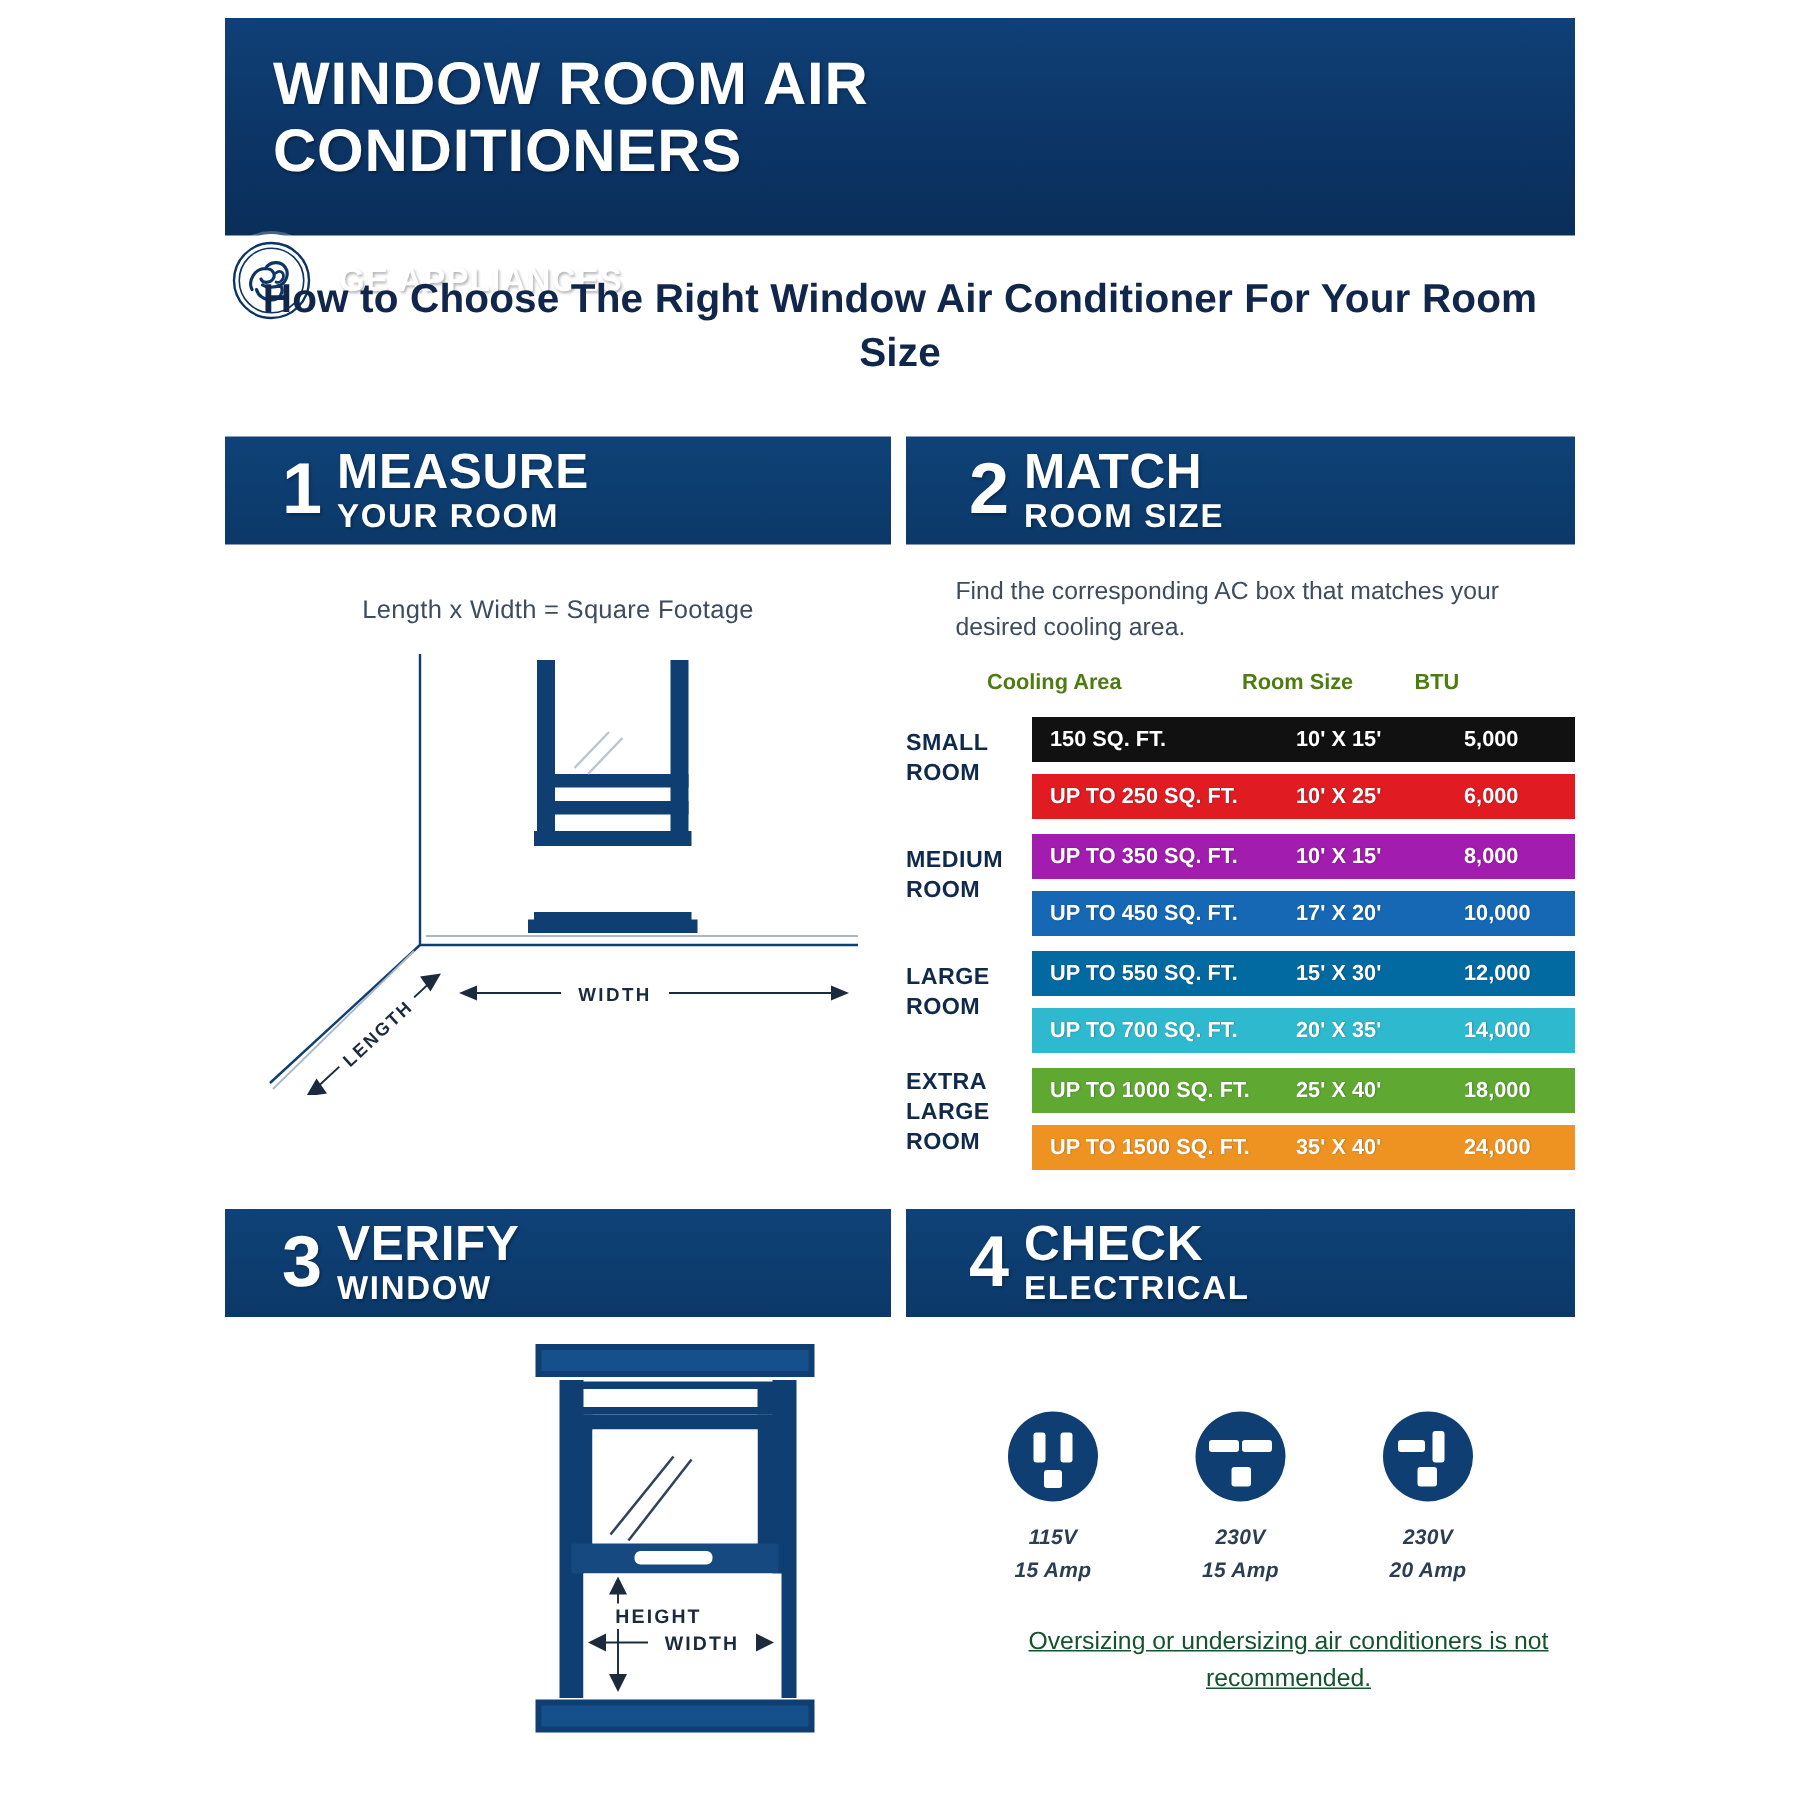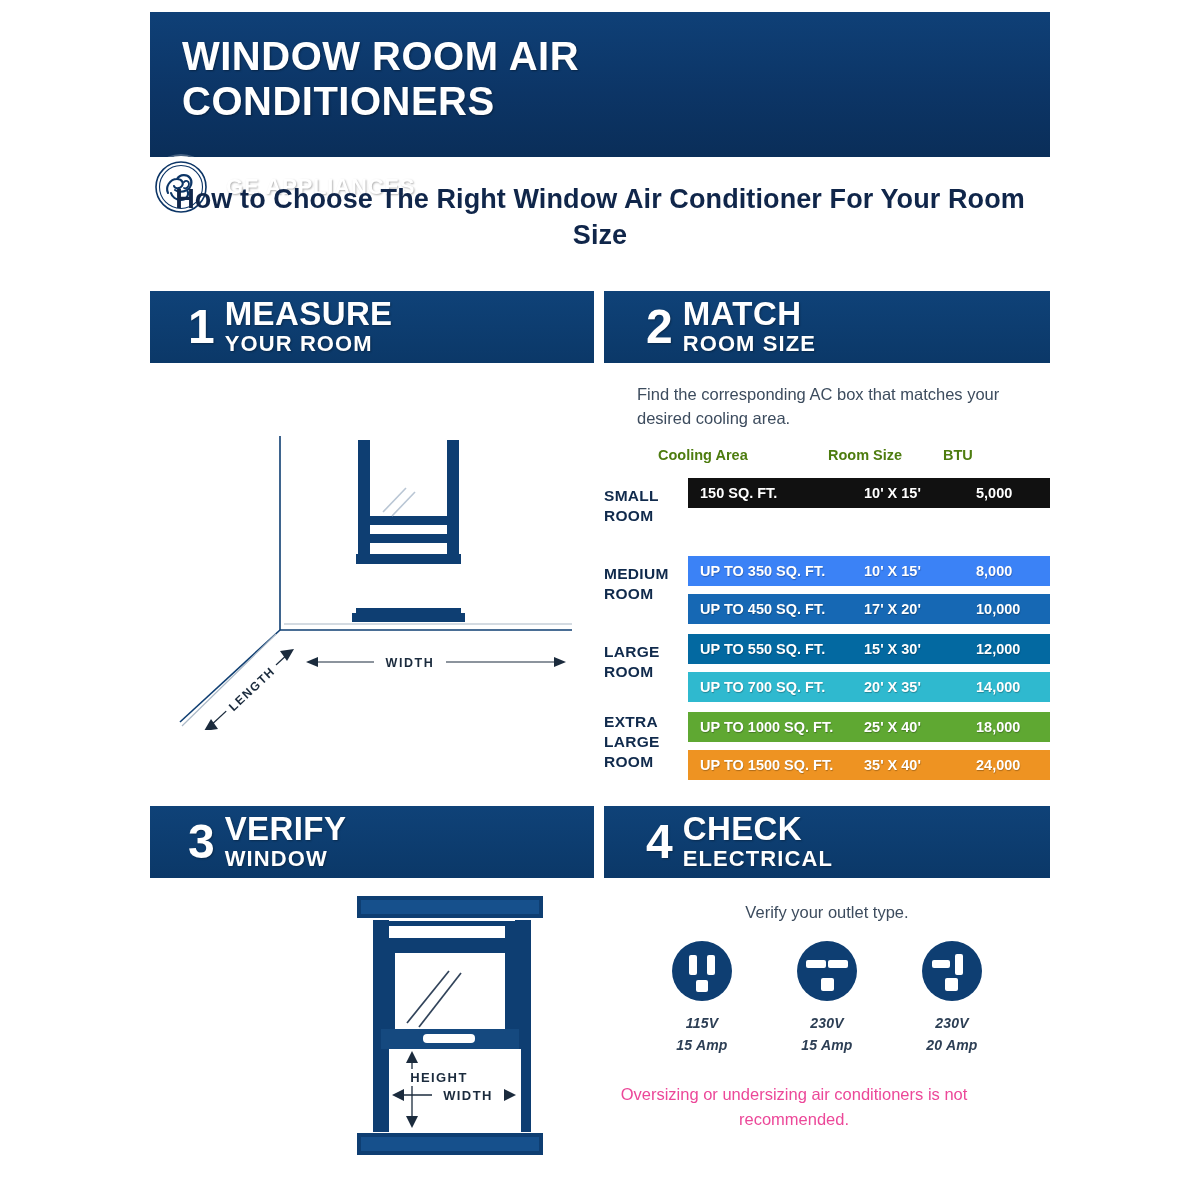--- a/index.html
+++ b/index.html
@@ -121,22 +121,22 @@
   .outlets {
     position: absolute; left: 604px; top: 940px; width: 446px;
     display: flex; justify-content: center; gap: 39px; font-style: italic;
   }
   .outlet { width: 86px; text-align: center; }
   .outlet-label {
     margin-top: 7px; color: #2c3e54; font-size: 14px; font-weight: 600;
     line-height: 1.55; letter-spacing: 0.2px;
   }
   .s4-note {
-    position: absolute; left: 604px; top: 1082px; width: 380px;
-    text-align: center; color: #ec4899; font-size: 16.5px; line-height: 1.5;
+    position: absolute; left: 669px; top: 1082px; width: 380px;
+    text-align: center; color: #14532d; font-size: 16.5px; line-height: 1.5; text-decoration: underline;
   }
 </style>
 </head>
 <body>
 
 <div class="page">
 
   <div class="header">
     <div class="header-title">WINDOW ROOM AIR CONDITIONERS</div>
     <div class="ge-logo-wrap">
@@ -166,20 +166,21 @@
   </div>
 
   <div class="band right" id="band2">
     <div class="band-num">2</div>
     <div class="band-txt">
       <div class="band-big">MATCH</div>
       <div class="band-sub">ROOM SIZE</div>
     </div>
   </div>
 
+  <div class="s1-caption">Length x Width = Square Footage</div>
   <div class="s1-diagram">
     <svg width="410" height="300" viewBox="0 0 410 300" aria-hidden="true">
 
       <line x1="112" y1="6" x2="112" y2="200" stroke="#0e3e72" stroke-width="1.6"></line>
       <line x1="112" y1="200" x2="404" y2="200" stroke="#0e3e72" stroke-width="1.6"></line>
       <line x1="112" y1="200" x2="12" y2="292" stroke="#0e3e72" stroke-width="1.6"></line>
       <line x1="116" y1="194" x2="404" y2="194" stroke="#aab8c6" stroke-width="1.2"></line>
       <line x1="108" y1="204" x2="14" y2="296" stroke="#aab8c6" stroke-width="1.2"></line>
 
       <g>
@@ -221,27 +222,32 @@
 
   <div class="rowblock" style="top:478px;height:70px">
     <div class="rcat" style="top:8px">
       <div>SMALL<br>ROOM</div>
     </div>
     <div class="rbar" id="r0" style="background: rgb(17, 17, 17);">
       <span class="c-area">150 SQ. FT.</span>
       <span class="c-size">10' X 15'</span>
       <span class="c-btu">5,000</span>
     </div>
+    <div class="rbar" id="r1" style="top: 38px; background: rgb(224, 27, 34);">
+      <span class="c-area">UP TO 250 SQ. FT.</span>
+      <span class="c-size">10' X 25'</span>
+      <span class="c-btu">6,000</span>
+    </div>
   </div>
 
   <div class="rowblock" style="top:556px;height:70px">
     <div class="rcat" style="top:8px">
       <div>MEDIUM<br>ROOM</div>
     </div>
-    <div class="rbar" id="r2" style="background: #3b82f6;">
+    <div class="rbar" id="r2" style="background: #a21caf;">
       <span class="c-area">UP TO 350 SQ. FT.</span>
       <span class="c-size">10' X 15'</span>
       <span class="c-btu">8,000</span>
     </div>
     <div class="rbar" id="r3" style="top: 38px; background: rgb(22, 104, 180);">
       <span class="c-area">UP TO 450 SQ. FT.</span>
       <span class="c-size">17' X 20'</span>
       <span class="c-btu">10,000</span>
     </div>
   </div>
@@ -330,21 +336,20 @@
       <polygon points="47,202 59,196 59,208" fill="#1b2b3d"></polygon>
       <polygon points="171,202 159,196 159,208" fill="#1b2b3d"></polygon>
 
       <rect x="54" y="176" width="80" height="17" fill="#ffffff"></rect>
       <text x="94" y="189" text-anchor="middle" font-family="Liberation Sans, sans-serif" font-size="13" font-weight="700" letter-spacing="1.4" fill="#1b2b3d">HEIGHT</text>
       <rect x="87" y="194" width="72" height="17" fill="#ffffff"></rect>
       <text x="123" y="207" text-anchor="middle" font-family="Liberation Sans, sans-serif" font-size="13" font-weight="700" letter-spacing="1.4" fill="#1b2b3d">WIDTH</text>
     </svg>
   </div>
 
-  <div class="s4-caption">Verify your outlet type.</div>
 
   <div class="outlets">
 
     <div class="outlet">
       <svg width="62" height="62" viewBox="0 0 62 62" aria-hidden="true">
         <circle cx="31" cy="31" r="30" fill="#0e3e72"></circle>
         <rect x="18" y="15" width="8" height="20" rx="2" fill="#ffffff"></rect>
         <rect x="36" y="15" width="8" height="20" rx="2" fill="#ffffff"></rect>
         <rect x="25" y="40" width="12" height="12" rx="2" fill="#ffffff"></rect>
       </svg>

